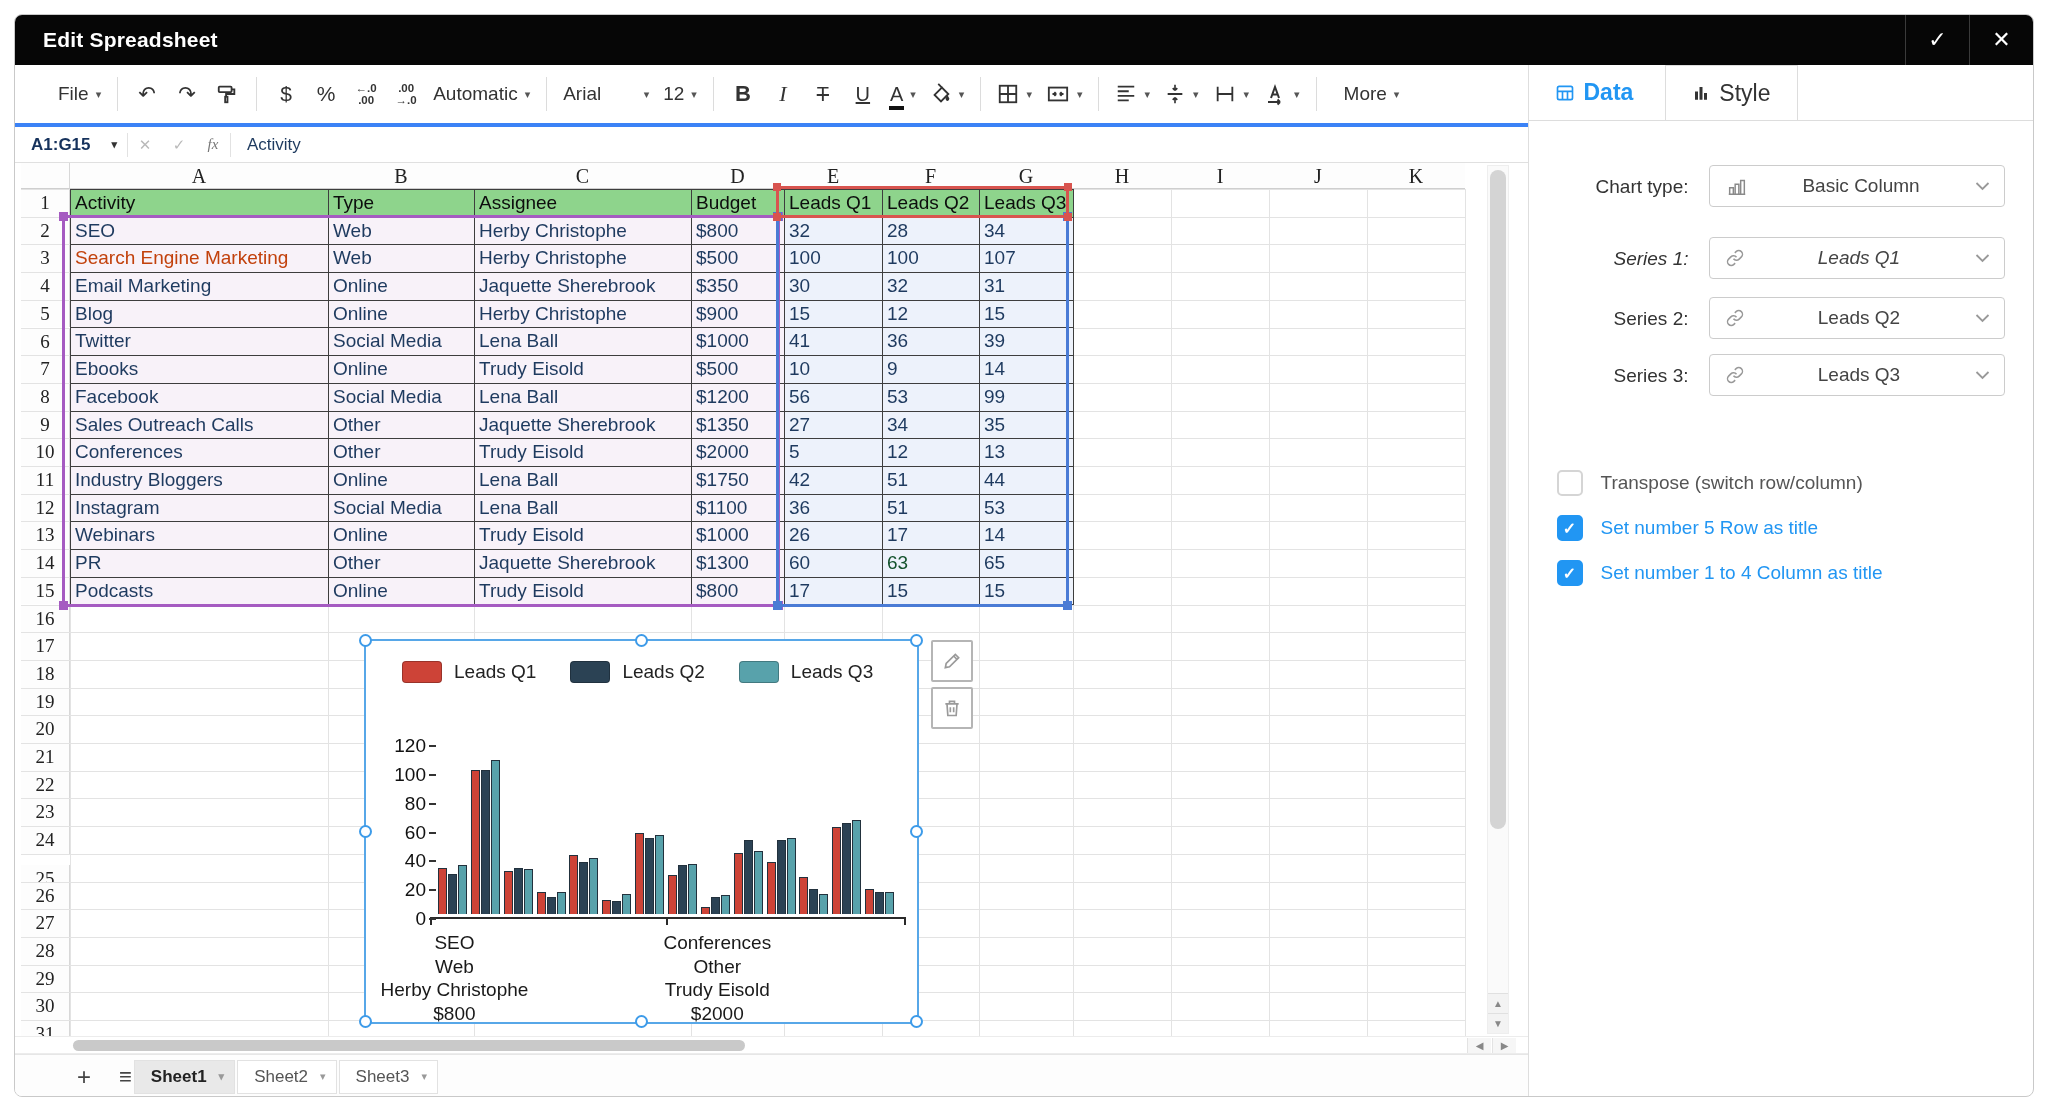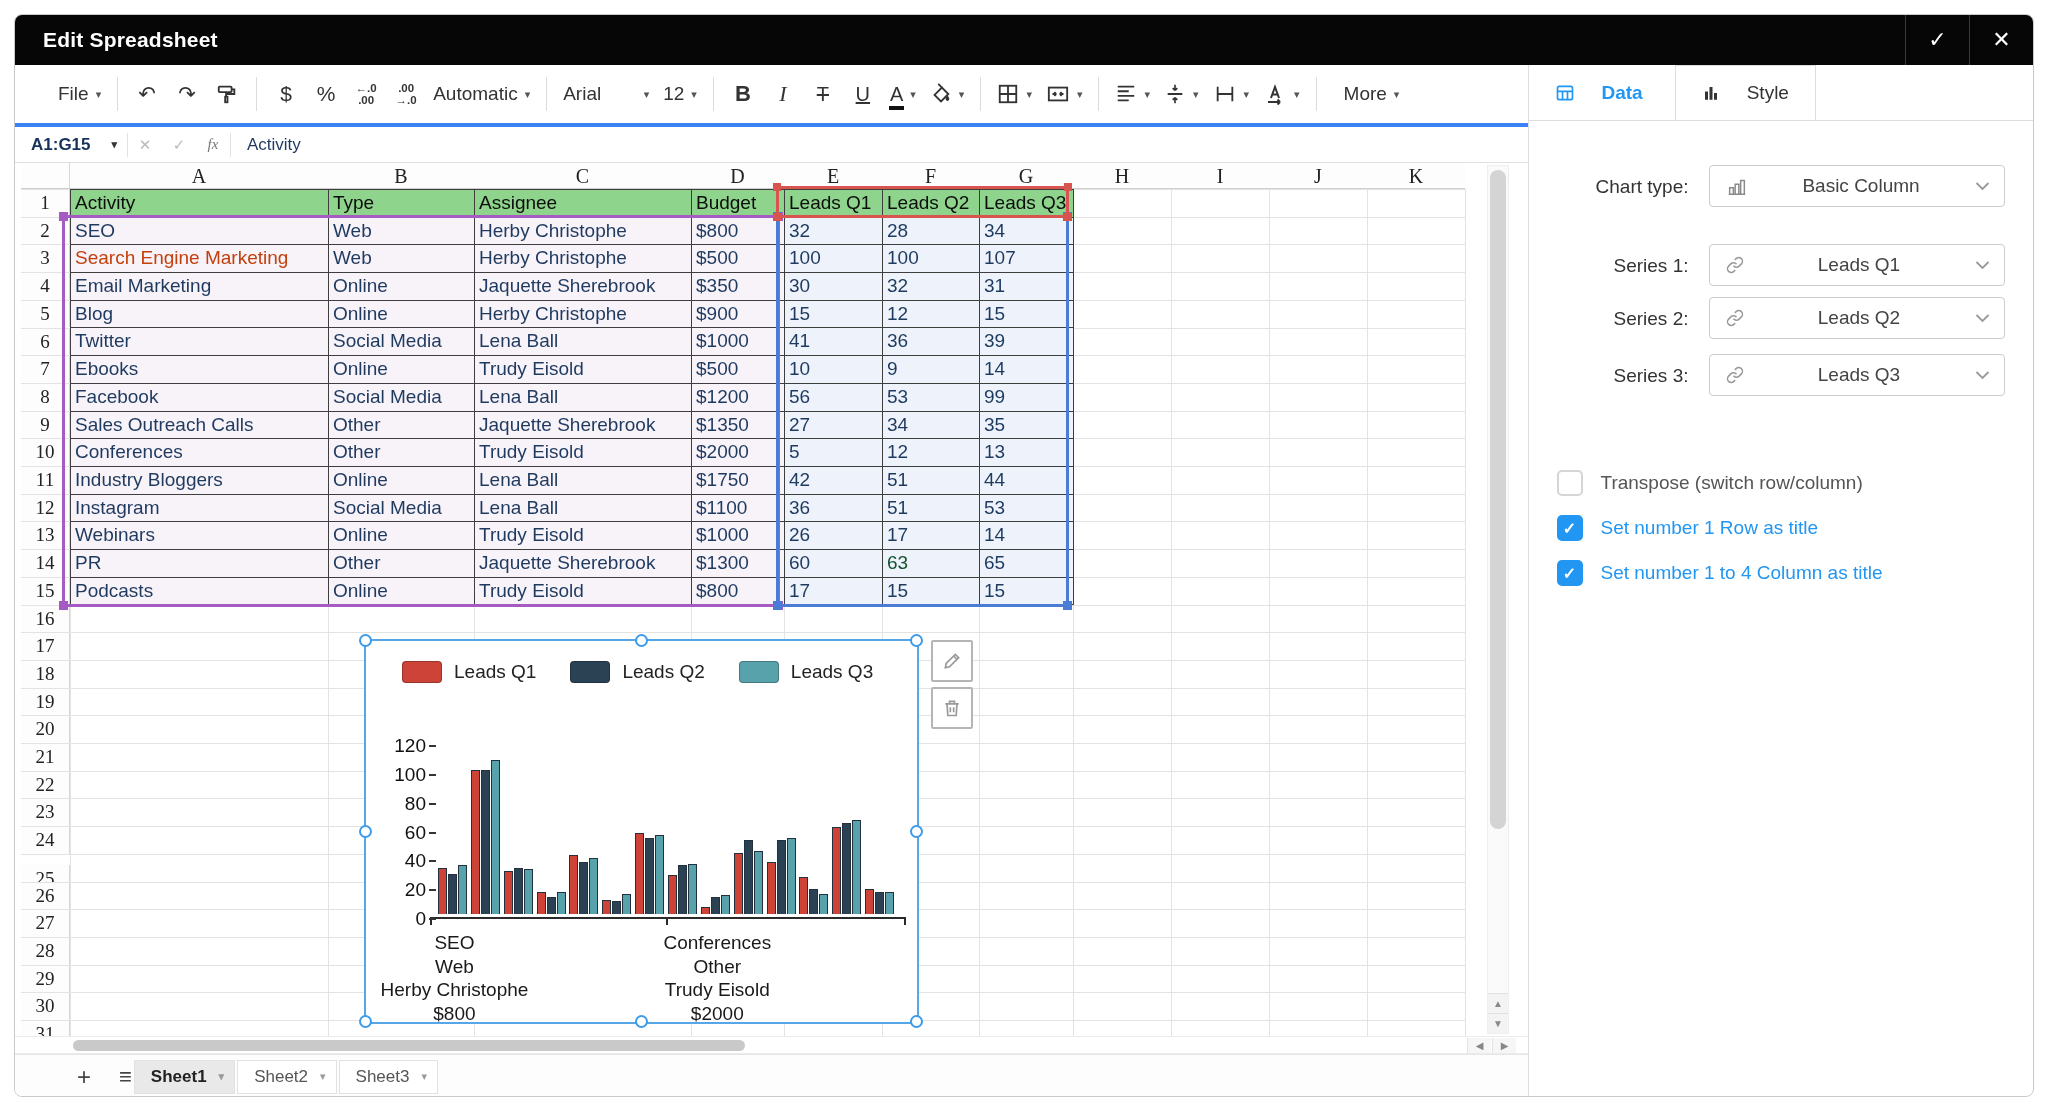--- a/index.html
+++ b/index.html
@@ -104,21 +104,21 @@
   .sb-ico { font-size:22px; color:#444; margin-left:28px; cursor:pointer; }
   .sb-ico.plus { margin-left:62px; font-size:24px; }
   .stab { height:34px; display:flex; align-items:center; padding:0 10px 0 16px; margin-left:2px;
           border:1px solid #e2e2e2; font-size:17px; color:#555; background:#fff; cursor:pointer; }
   .stab:first-of-type { margin-left:22px; }
   .stab.active { background:#e9e9e9; color:#222; font-weight:700; }
   .stab .caret { margin-left:12px; color:#999; }
 
   
   .p-tabs { height:56px; border-bottom:1px solid #ddd; position:relative; display:flex; align-items:stretch; }
-  .p-tab { display:flex; align-items:center; gap:27px; font-size:19px; padding:0 26px; cursor:pointer; }
+  .p-tab { display:flex; align-items:center; gap:9px; font-size:23px; padding:0 26px; cursor:pointer; }
   .p-tab.active { color:#2196f3; font-weight:600; }
   .p-tab.inactive { color:#333; border:1px solid #ddd; border-bottom:none; margin-left:6px; }
   .p-row { position:absolute; left:0; width:100%; height:44px; }
   .p-label { position:absolute; left:0; width:160px; text-align:right; font-size:19px; color:#333; line-height:44px; }
   .p-select { position:absolute; left:180px; width:296px; height:42px; border:1px solid #ccc; border-radius:4px;
               display:flex; align-items:center; cursor:pointer; background:#fff; }
   .p-select .sel-ico { margin-left:16px; display:flex; }
   .p-select .sel-val { flex:1; text-align:center; font-size:19px; color:#444; }
   .p-select .sel-chev { margin-right:14px; display:flex; }
   .chk-row { position:absolute; left:28px; display:flex; align-items:center; gap:18px; cursor:pointer; }
@@ -733,21 +733,21 @@
             </span>
           <span class="sel-val">Basic Column</span>
           <span class="sel-chev">
               <svg width="15" height="10" viewBox="0 0 15 10" fill="none" stroke="#999" stroke-width="1.8">
                 <path d="m1.5 2 6 6 6-6"></path>
               </svg>
             </span>
         </div>
       </div>
 
-      <div class="p-row" style="top:179px;">
+      <div class="p-row" style="top:172px;font-style:italic;">
         <div class="p-label">Series 1:</div>
         <div class="p-select">
           <span class="sel-ico">
               <svg width="18" height="18" viewBox="0 0 24 24" fill="none" stroke="#999" stroke-width="2">
                 <path d="M10 13a5 5 0 0 0 7.54.54l3-3a5 5 0 0 0-7.07-7.07l-1.72 1.71"></path>
                 <path d="M14 11a5 5 0 0 0-7.54-.54l-3 3a5 5 0 0 0 7.07 7.07l1.71-1.71"></path>
               </svg>
             </span>
           <span class="sel-val">Leads Q1</span>
           <span class="sel-chev">
@@ -795,21 +795,21 @@
       </div>
 
       <div class="chk-row" style="top:405px;">
         <div class="chk"></div>
         <div class="chk-label gray">Transpose (switch row/column)</div>
       </div>
       <div class="chk-row" style="top:450px;">
         <div class="chk on">
             <span>✓</span>
           </div>
-        <div class="chk-label blue">Set number 1 Row as title</div>
+        <div class="chk-label blue">Set number 5 Row as title</div>
       </div>
       <div class="chk-row" style="top:495px;">
         <div class="chk on">
             <span>✓</span>
           </div>
         <div class="chk-label blue">Set number 1 to 4 Column as title</div>
       </div>
     </div>
   </div>
 </div>

